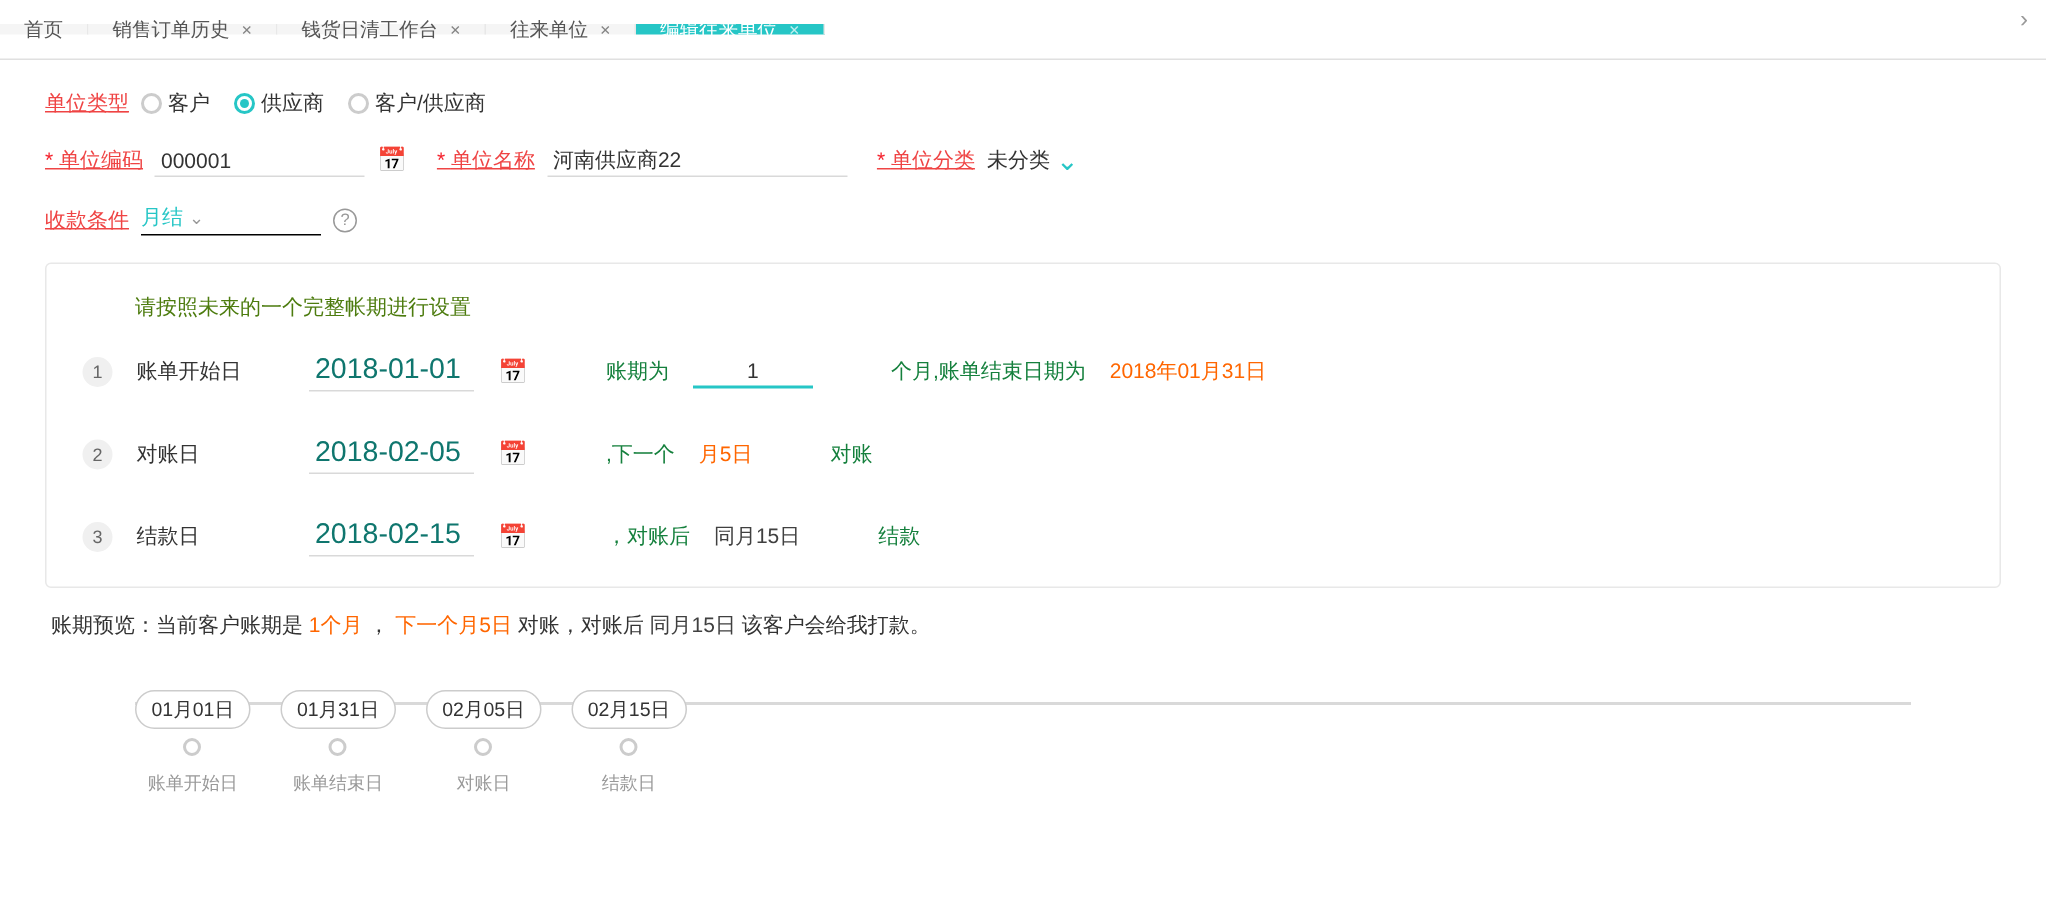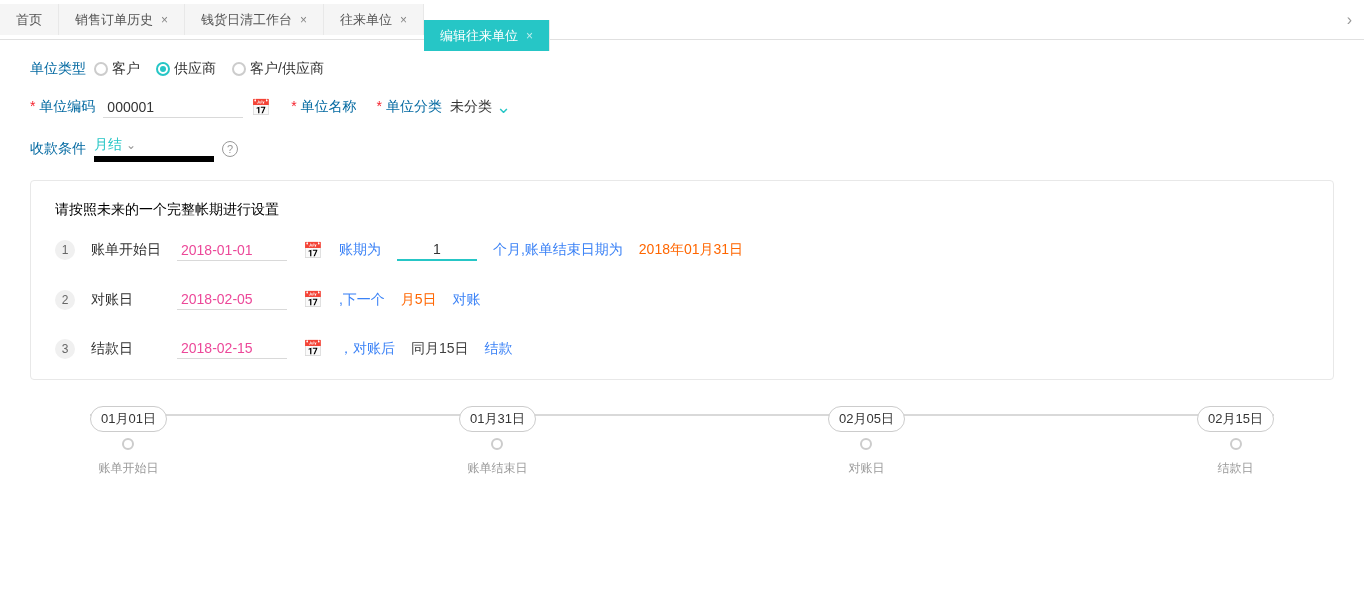--- a/index.html
+++ b/index.html
@@ -1,25 +1,25 @@
 <!DOCTYPE html>
 <html><head>
   <meta charset="utf-8">
   <style>
     * { box-sizing: border-box; margin: 0; padding: 0; }
     body { font-family: "Microsoft YaHei", "PingFang SC", sans-serif; font-size: 14px; color: #333; background: #f5f5f5; }
 
     
     .tab-bar {
       display: flex;
-      align-items: center;
+      align-items: flex-end;
       background: #fff;
       border-bottom: 1px solid #e0e0e0;
       height: 40px;
-      padding: 4px 0;
+      padding: 16px 0;
     }
     .tab-item {
       display: flex;
       align-items: center;
       padding: 0 16px;
       height: 100%;
       font-size: 13px;
       color: #555;
       cursor: pointer;
       border-right: 1px solid #e8e8e8;
@@ -59,22 +59,23 @@
       gap: 24px;
     }
 
     .field-group {
       display: flex;
       align-items: center;
       gap: 8px;
     }
 
     .field-label {
-      color: #0369a1;
+      color: #ef4444;
       white-space: nowrap;
+      text-decoration: underline;
     }
     .field-label.required::before {
       content: "* ";
       color: #f5222d;
     }
 
     .radio-group {
       display: flex;
       align-items: center;
       gap: 16px;
@@ -112,21 +113,21 @@
       padding: 2px 4px;
       font-size: 14px;
       color: #333;
       background: transparent;
       width: 140px;
     }
 
     .select-wrapper {
       display: flex;
       align-items: center;
-      border-bottom: 6px solid #000000;
+      border-bottom: 1px solid #000000;
       gap: 4px;
       padding-bottom: 2px;
       min-width: 120px;
     }
     .select-value {
       color: #26c6c6;
       font-size: 14px;
     }
     .chevron-icon {
       color: #999;
@@ -161,22 +162,23 @@
     
     .period-box {
       border: 1px solid #e8e8e8;
       border-radius: 4px;
       padding: 20px 24px;
       margin-bottom: 16px;
     }
 
     .period-box-title {
       font-size: 14px;
-      color: #000000;
+      color: #4d7c0f;
       margin-bottom: 20px;
+      margin-left: 35px;
     }
 
     .period-row {
       display: flex;
       align-items: center;
       margin-bottom: 28px;
       gap: 16px;
     }
     .period-row:last-child { margin-bottom: 0; }
 
@@ -197,28 +199,30 @@
       color: #333;
       width: 70px;
       flex-shrink: 0;
     }
 
     .date-input {
       border: none;
       border-bottom: 1px solid #d9d9d9;
       outline: none;
       padding: 2px 4px;
-      font-size: 14px;
-      color: #ec4899;
+      font-size: 19px;
+      color: #0f766e;
       background: transparent;
       width: 110px;
+      margin-left: 29px;
     }
 
     .period-suffix {
-      color: #3b82f6;
+      color: #15803d;
+      margin-left: 36px;
     }
 
     .highlight-orange {
       color: #ff6600;
     }
     .highlight-teal {
       color: #404040;
     }
 
     .month-input {
@@ -248,21 +252,20 @@
     .timeline-line {
       position: absolute;
       top: 18px;
       left: 60px;
       right: 60px;
       height: 2px;
       background: #d9d9d9;
     }
     .timeline-points {
       display: flex;
-      justify-content: space-between;
       align-items: flex-start;
       position: relative;
       padding: 0 60px;
       gap: 20px;
     }
     .timeline-point {
       display: flex;
       flex-direction: column;
       align-items: center;
       gap: 6px;
@@ -341,20 +344,21 @@
   </div>
 
   <div class="form-row" style="gap:20px;">
     <div class="field-group">
       <span class="field-label required">单位编码</span>
       <input class="text-input" type="text" style="width: 140px;" value="000001">
       <span class="calendar-icon">📅</span>
     </div>
     <div class="field-group">
       <span class="field-label required">单位名称</span>
+      <input class="text-input" type="text" style="width: 200px;" value="河南供应商22">
     </div>
     <div class="field-group">
       <span class="field-label required">单位分类</span>
       <div class="category-wrapper">
         <span style="color:#333;">未分类</span>
         <span class="chevron-icon" style="font-size:18px; color:#26c6c6;">⌄</span>
       </div>
     </div>
   </div>
 
@@ -397,20 +401,29 @@
       <div class="period-num">3</div>
       <span class="period-field-label">结款日</span>
       <input class="date-input" type="text" value="2018-02-15" style="">
       <span class="calendar-icon">📅</span>
       <span class="period-suffix">，对账后</span>
       <span class="highlight-teal">同月15日</span>
       <span class="period-suffix">结款</span>
     </div>
   </div>
 
+  <div class="preview-text">
+    <span>账期预览：当前客户账期是</span>
+    <span class="highlight-orange">1个月</span>
+    <span>，</span>
+    <span class="highlight-orange">下一个月5日</span>
+    <span>对账，对账后</span>
+    <span class="highlight-teal">同月15日</span>
+    <span>该客户会给我打款。</span>
+  </div>
 
   <div class="timeline-wrapper">
     <div class="timeline-line"></div>
     <div class="timeline-points">
       <div class="timeline-point">
         <div class="timeline-badge">01月01日</div>
         <div class="timeline-dot start"></div>
         <div class="timeline-label">账单开始日</div>
       </div>
       <div class="timeline-point">

